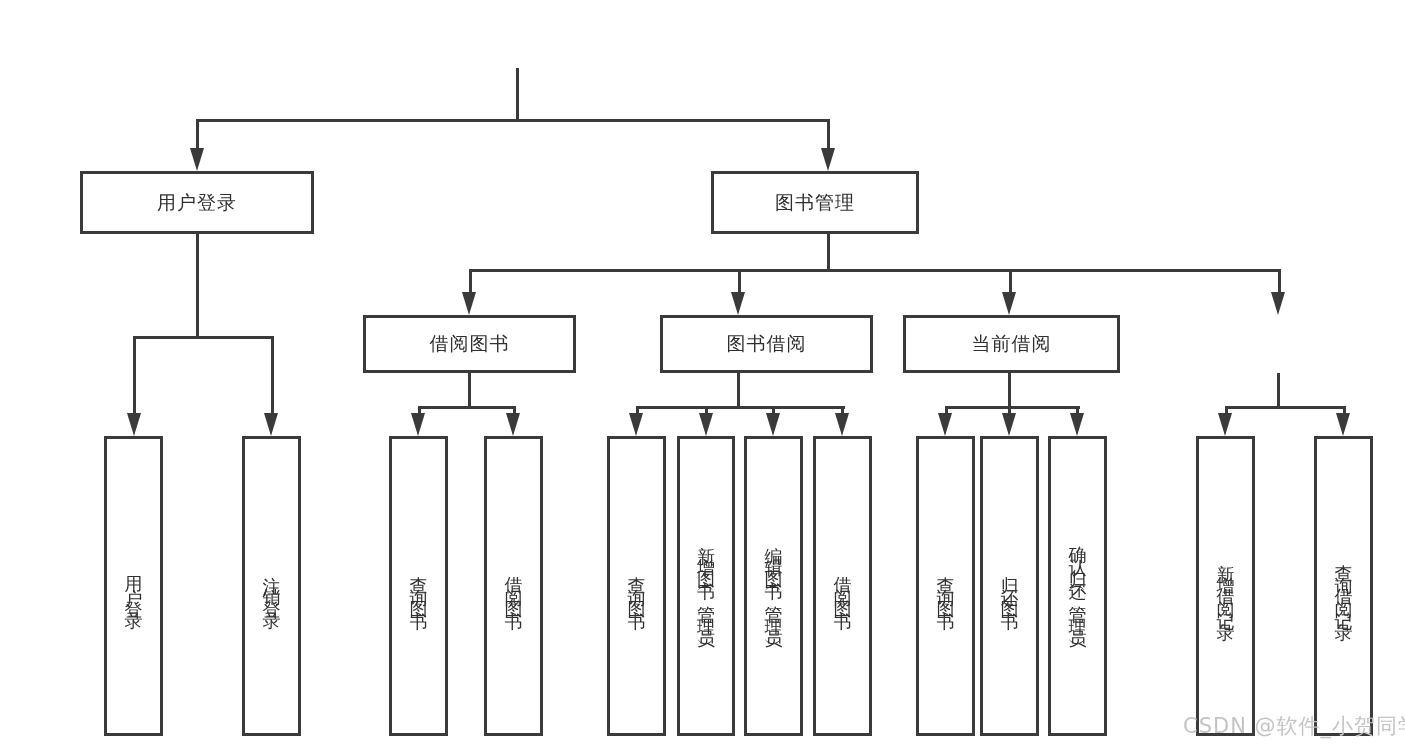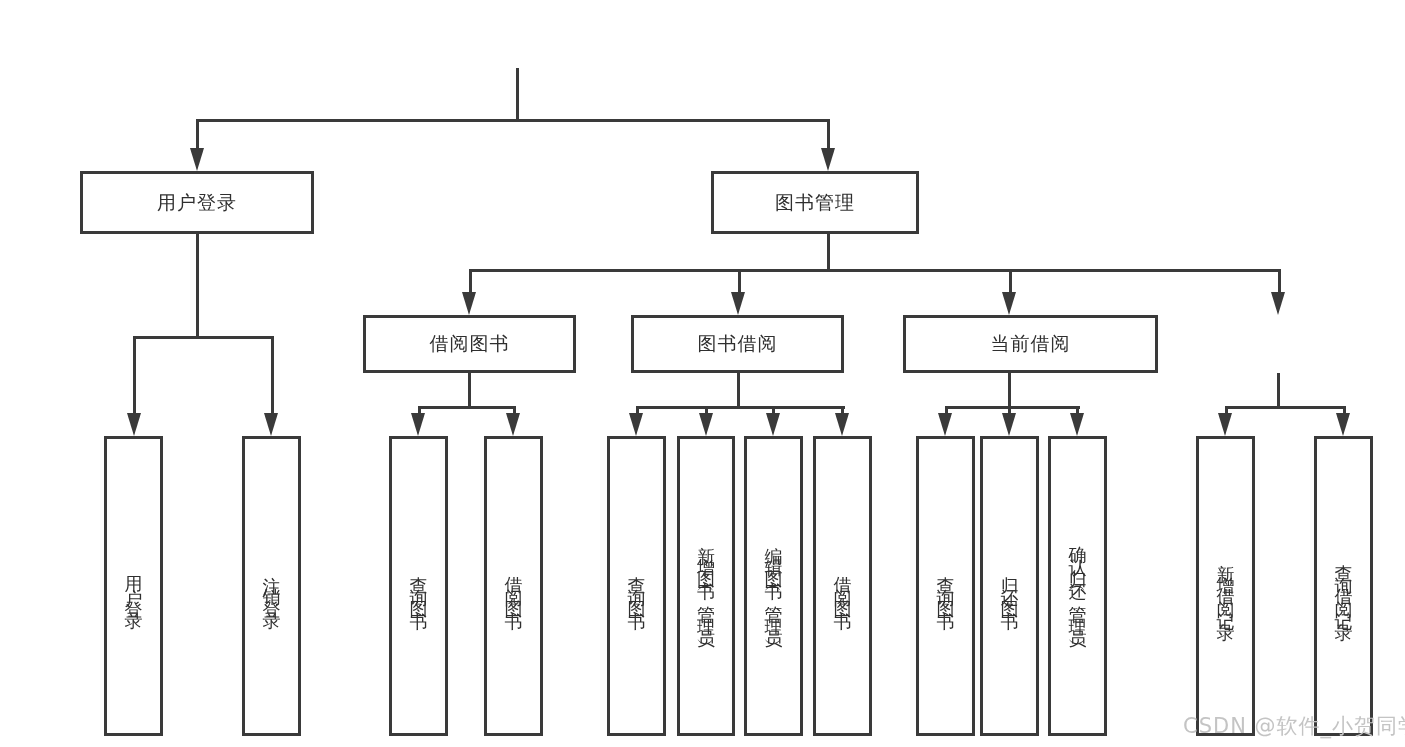--- a/index.html
+++ b/index.html
@@ -69,22 +69,22 @@
   <div class="vl" style="left:469px;top:270px;height:24px"></div>
   <div class="vl" style="left:738px;top:270px;height:24px"></div>
   <div class="vl" style="left:1009px;top:270px;height:24px"></div>
   <div class="vl" style="left:1278px;top:270px;height:24px"></div>
   <div class="arrow" style="left:462px;top:292px"></div>
   <div class="arrow" style="left:731px;top:292px"></div>
   <div class="arrow" style="left:1002px;top:292px"></div>
   <div class="arrow" style="left:1271px;top:292px"></div>
 
   <div class="box hbox" style="left:363px;top:315px;width:213px;height:58px">借阅图书</div>
-  <div class="box hbox" style="left:631px;top:315px;width:213px;height:58px">图书借阅</div>
-  <div class="box hbox" style="left:903px;top:315px;width:255px;height:58px">当前借阅</div>
+  <div class="box hbox" style="left:660px;top:315px;width:213px;height:58px">图书借阅</div>
+  <div class="box hbox" style="left:903px;top:315px;width:217px;height:58px">当前借阅</div>
 
   <div class="vl" style="left:468px;top:373px;height:34px"></div>
   <div class="hl" style="left:418px;top:406px;width:98px"></div>
   <div class="vl" style="left:418px;top:407px;height:8px"></div>
   <div class="vl" style="left:513px;top:407px;height:8px"></div>
   <div class="arrow" style="left:411px;top:413px"></div>
   <div class="arrow" style="left:506px;top:413px"></div>
 
   <div class="vl" style="left:737px;top:373px;height:34px"></div>
   <div class="hl" style="left:636px;top:406px;width:209px"></div>

